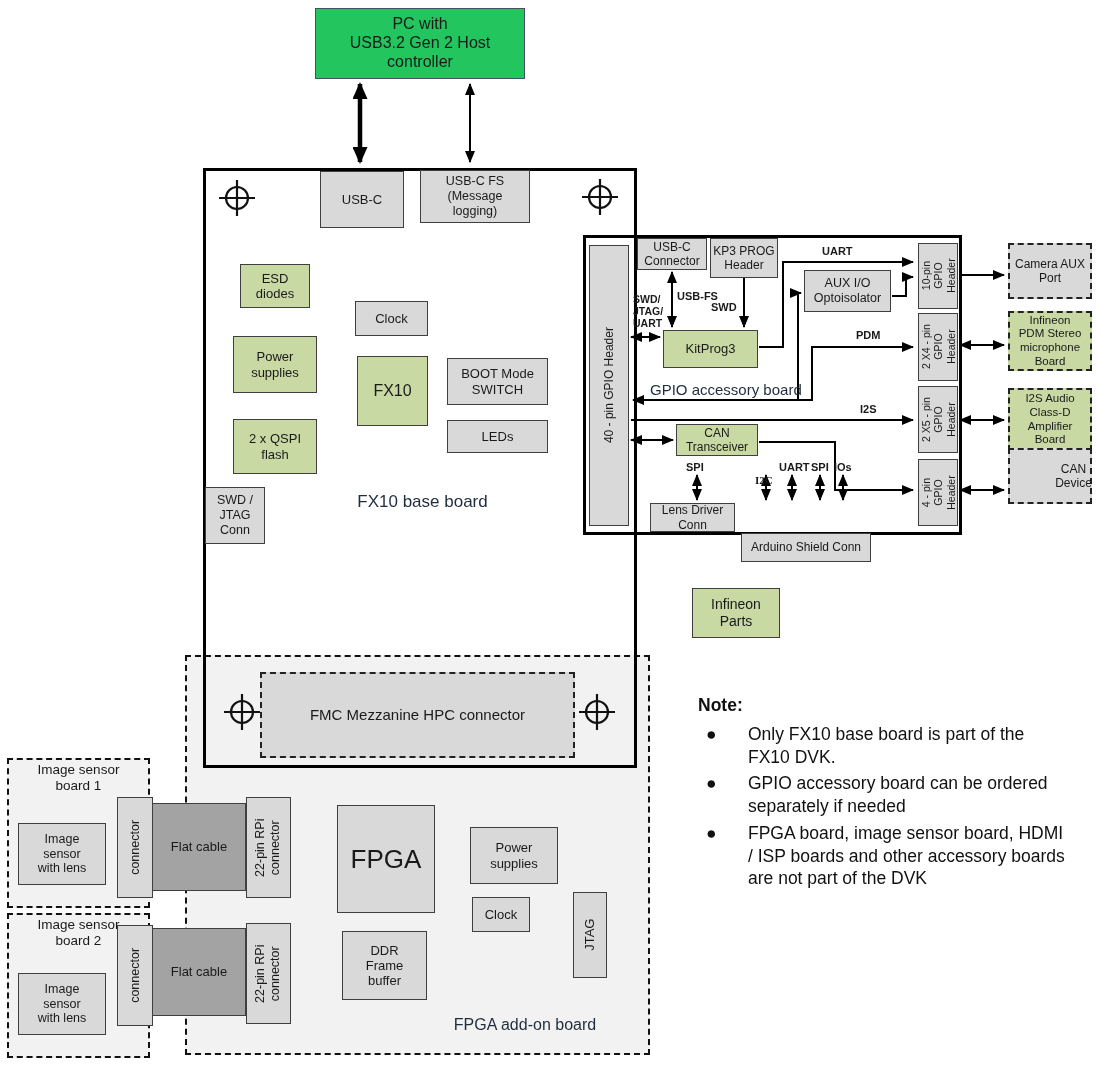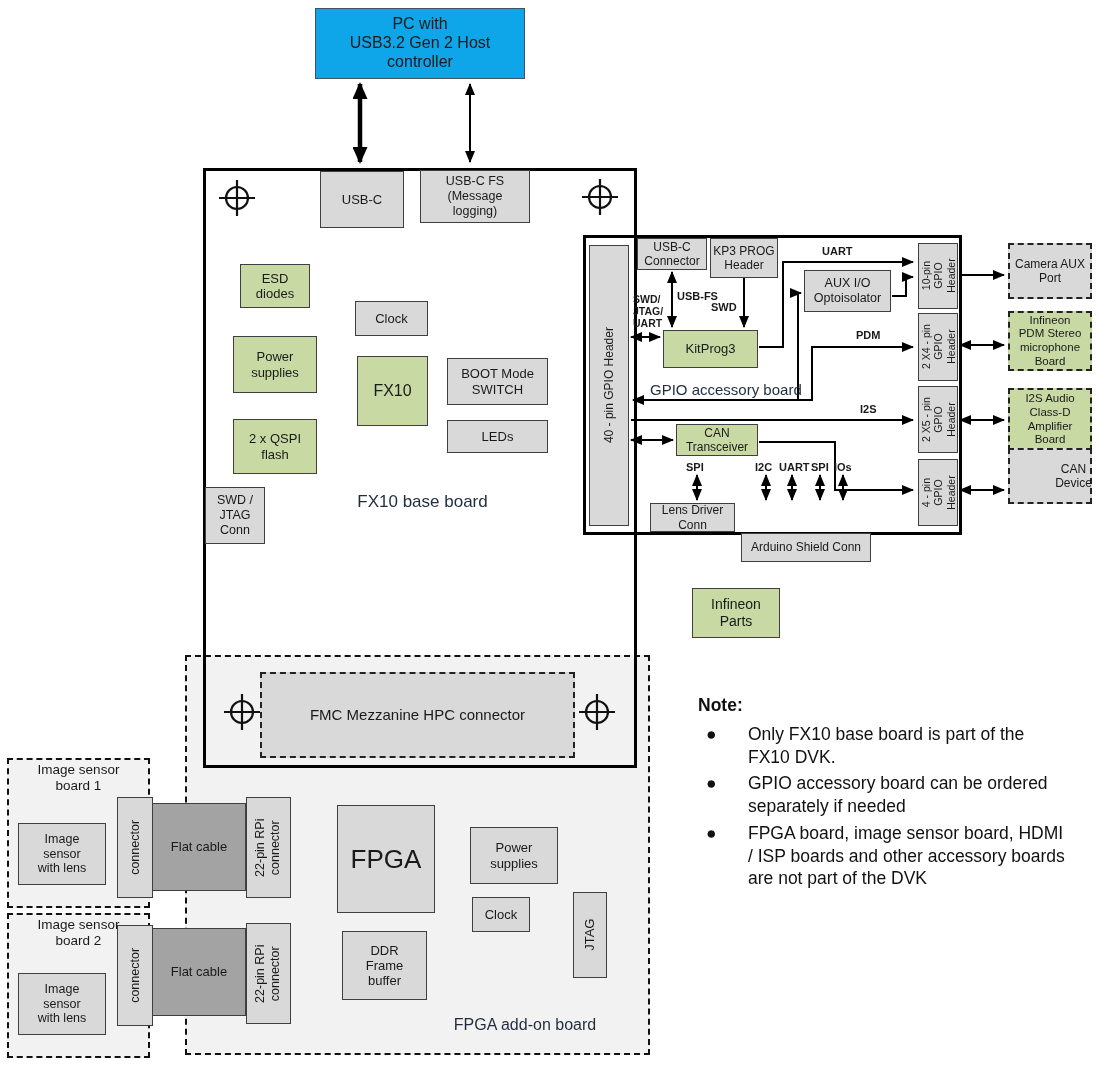--- a/index.html
+++ b/index.html
@@ -14,21 +14,21 @@
   .sensor-board{background:#f2f2f2;border:2.5px dashed #111;z-index:2;}
   #base-border{background:transparent;border:3.5px solid #000;z-index:3;}
   svg.lines{position:absolute;left:0;top:0;z-index:5;}
   .box{
     position:absolute;box-sizing:border-box;z-index:10;
     border:1.5px solid #3f3f3f;background:#d9d9d9;
     display:flex;align-items:center;justify-content:center;
     text-align:center;white-space:pre-line;font-size:13px;line-height:1.18;
   }
   .green{background:#c8d9a4;}
-  .blue{background:#0ea5e9;border-color:#41535f;}
+  .blue{background:#22c55e;border-color:#41535f;}
   .whitebg{background:#a3a3a3;}
   .dashedbox{border:2px dashed #222;}
   .vtext>span{transform:rotate(-90deg);flex:0 0 auto;white-space:pre-line;text-align:center;}
   .lbl{position:absolute;z-index:12;white-space:pre-line;}
   .sig{position:absolute;z-index:12;font-size:11px;font-weight:600;color:#1a1a1a;white-space:pre-line;line-height:1.12;}
   .board-title{font-size:17px;font-weight:500;color:#1f2d3d;text-align:center;}
   .sb-title{font-size:13.5px;text-align:center;line-height:1.2;}
   #note{position:absolute;z-index:12;width:372px;font-size:17.5px;line-height:1.3;color:#111;}
   #note .nt{font-weight:bold;margin-bottom:6px;}
   #note ul{list-style:none;margin:0;padding:0;}
@@ -158,21 +158,21 @@
 
   <div class="sig f105" style="left:633px;top:294px;">SWD/
 JTAG/
 UART</div>
   <div class="sig" style="left:677px;top:290px;">USB-FS</div>
   <div class="sig" style="left:711px;top:301px;">SWD</div>
   <div class="sig" style="left:822px;top:245px;">UART</div>
   <div class="sig" style="left:856px;top:329px;">PDM</div>
   <div class="sig" style="left:860px;top:403px;">I2S</div>
   <div class="sig" style="left:686px;top:461px;">SPI</div>
-  <div class="sig" style="left:755px;top:461px;">I2C</div>
+  <div class="sig" style="left:755px;top:474px;font-family:Liberation Serif, serif;">I2C</div>
   <div class="sig" style="left:779px;top:461px;">UART</div>
   <div class="sig" style="left:811px;top:461px;">SPI</div>
   <div class="sig" style="left:834px;top:461px;">IOs</div>
 
   <div class="box dashedbox f12" style="left:1008px;top:243px;width:84px;height:56px;">Camera AUX
 Port</div>
   <div class="box dashedbox green f11" style="left:1008px;top:311px;width:84px;height:60px;">Infineon
 PDM Stereo
 microphone
 Board</div>

